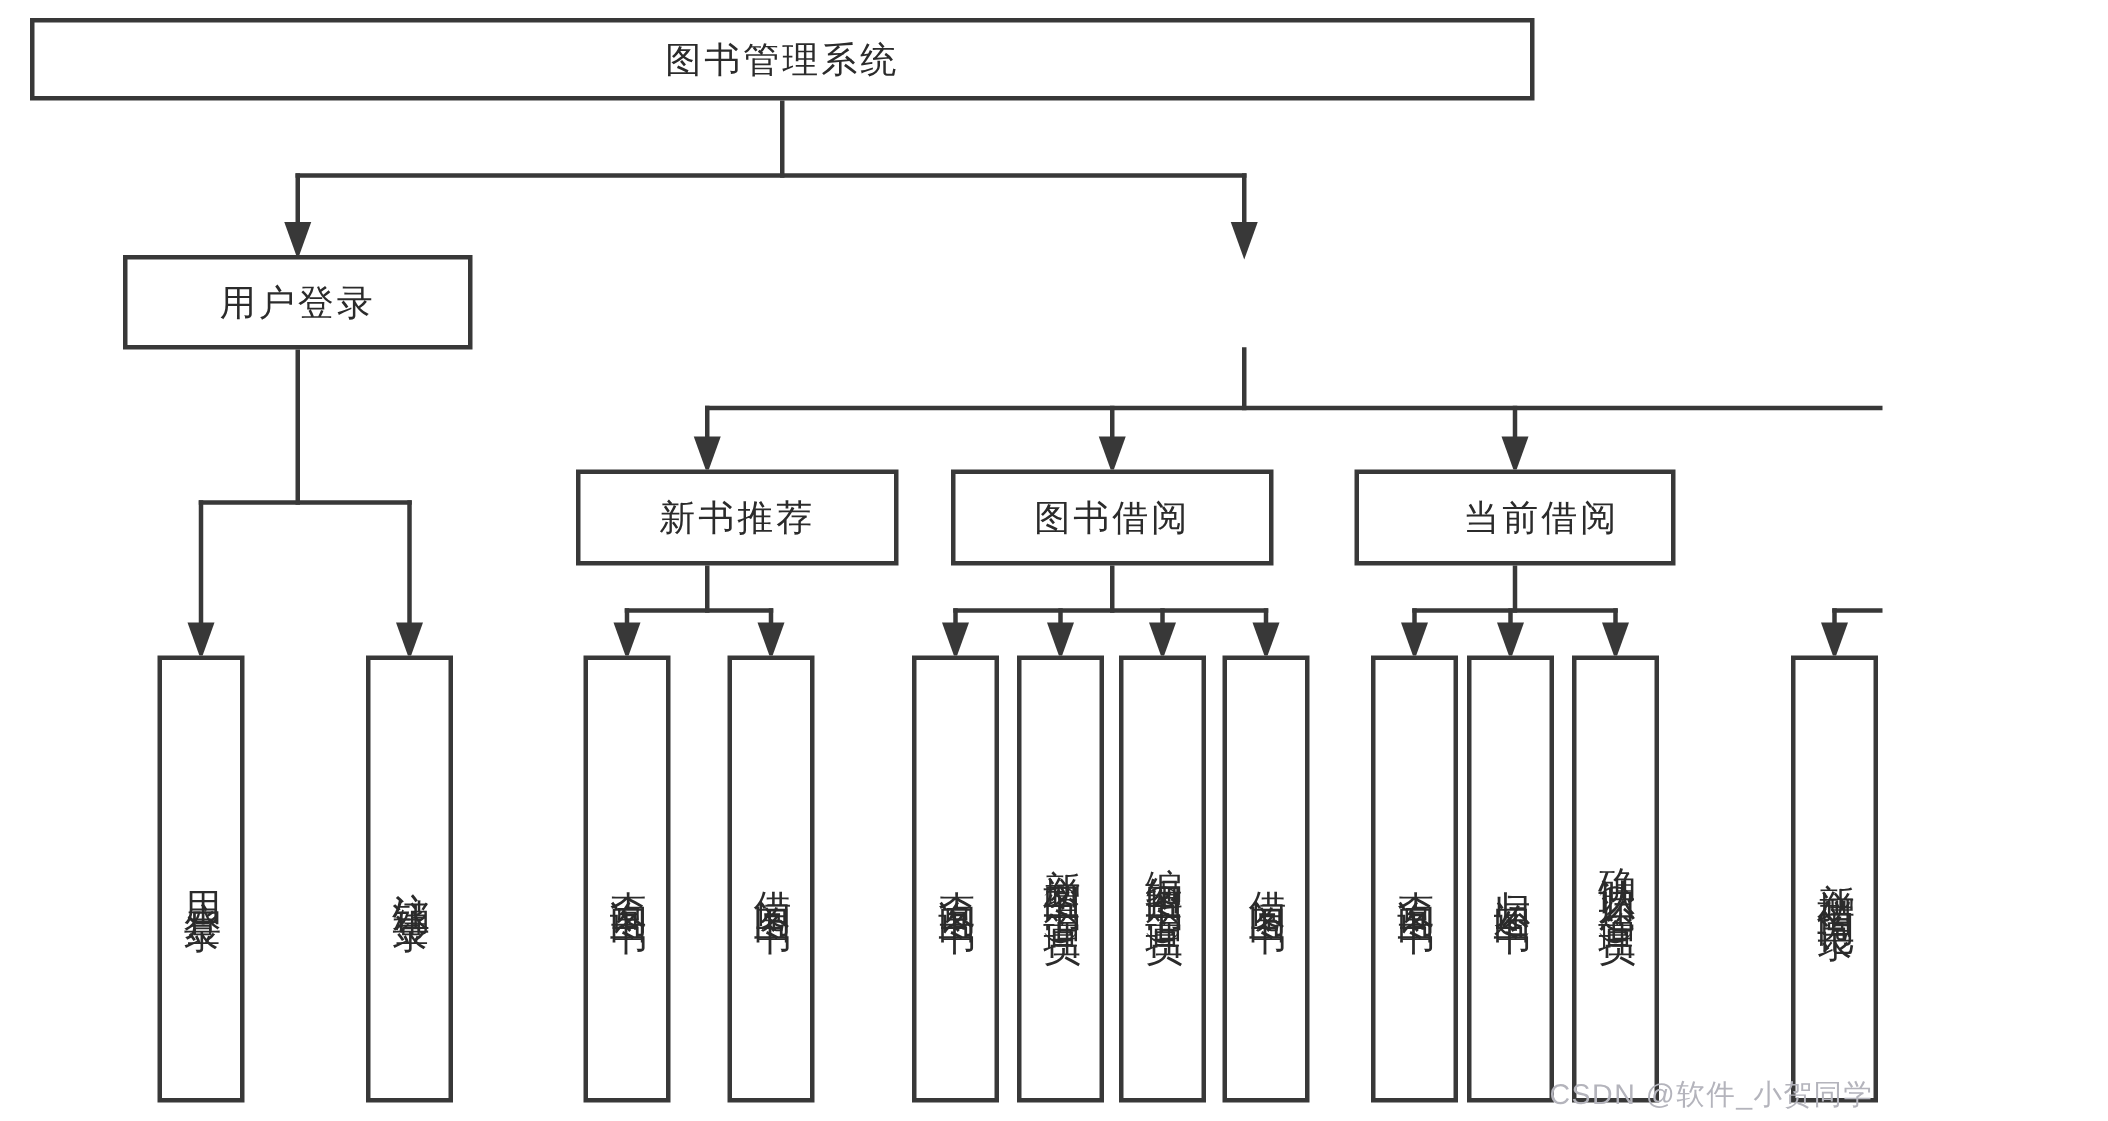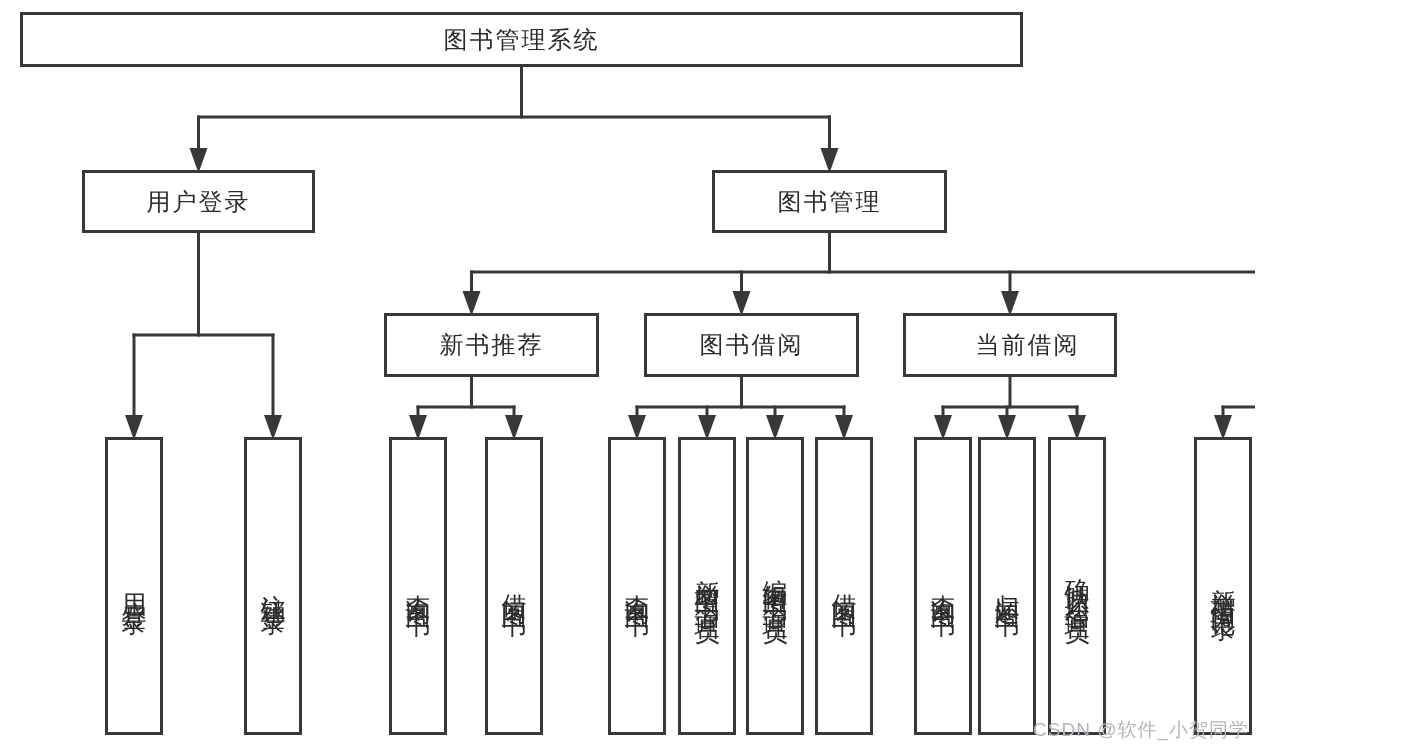--- a/index.html
+++ b/index.html
@@ -128,33 +128,30 @@
       </div>
       <div class="node h" style="left: 82px; top: 170px; width: 233px; height: 63px;">
         <span class="htext">用户登录</span>
       </div>
       <div class="node v" style="left: 105px; top: 437px; width: 58px; height: 298px;">
         <span class="vtext">用户登录</span>
       </div>
       <div class="node v" style="left: 244px; top: 437px; width: 58px; height: 298px;">
         <span class="vtext">注销登录</span>
       </div>
-      <div class="node h" style="left: 712px; top: 170px; width: 235px; height: 63px;">
-        <span class="htext">图书管理</span>
-      </div>
       <div class="node h" style="left: 364px; top: 313px; width: 215px; height: 64px; margin-left: 20px;">
         <span class="htext">新书推荐</span>
       </div>
       <div class="node v" style="left: 389px; top: 437px; width: 58px; height: 298px;">
         <span class="vtext">查询图书</span>
       </div>
       <div class="node v" style="left: 485px; top: 437px; width: 58px; height: 298px;">
         <span class="vtext">借阅图书</span>
       </div>
-      <div class="node h" style="left: 634px; top: 313px; width: 215px; height: 64px; margin-left: 10px;">
+      <div class="node h" style="left: 634px; top: 313px; width: 215px; height: 64px;">
         <span class="htext">图书借阅</span>
       </div>
       <div class="node v" style="left: 608px; top: 437px; width: 58px; height: 298px;">
         <span class="vtext">查询图书</span>
       </div>
       <div class="node v" style="left: 678px; top: 437px; width: 58px; height: 298px;">
         <span class="vtext">新增图书（管理员）</span>
       </div>
       <div class="node v" style="left: 746px; top: 437px; width: 58px; height: 298px;">
         <span class="vtext">编辑图书（管理员）</span>

